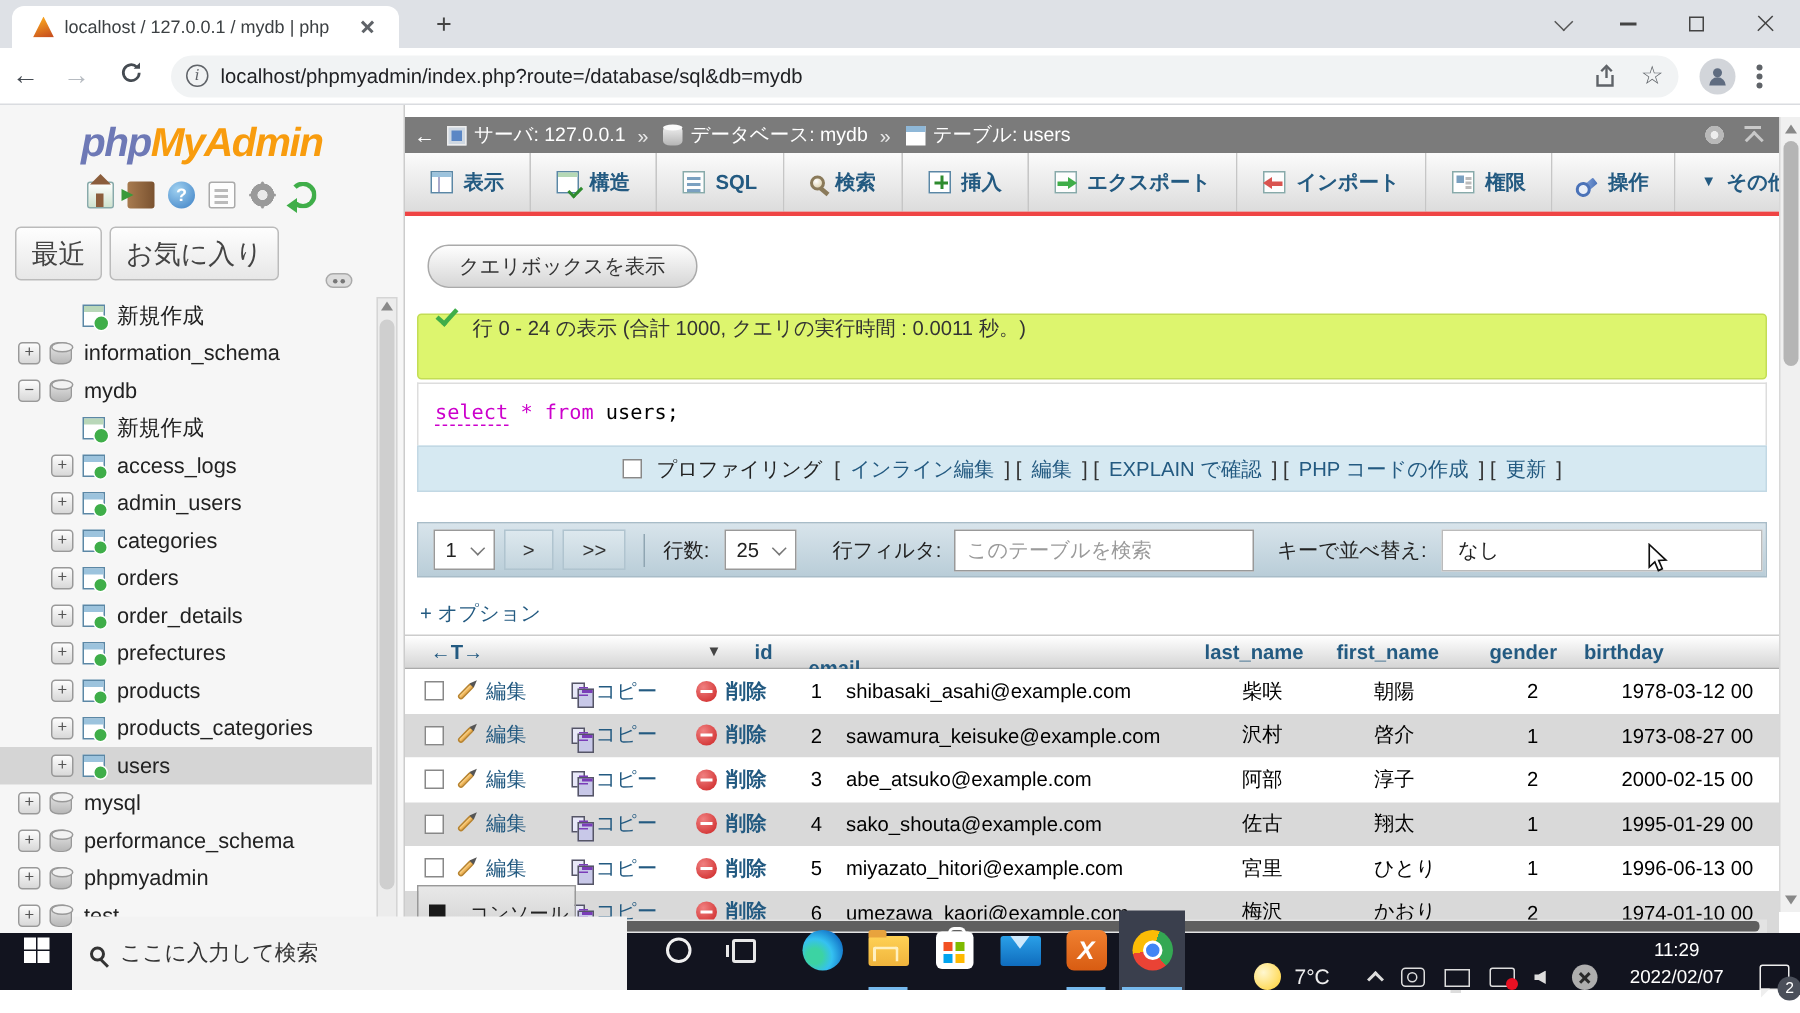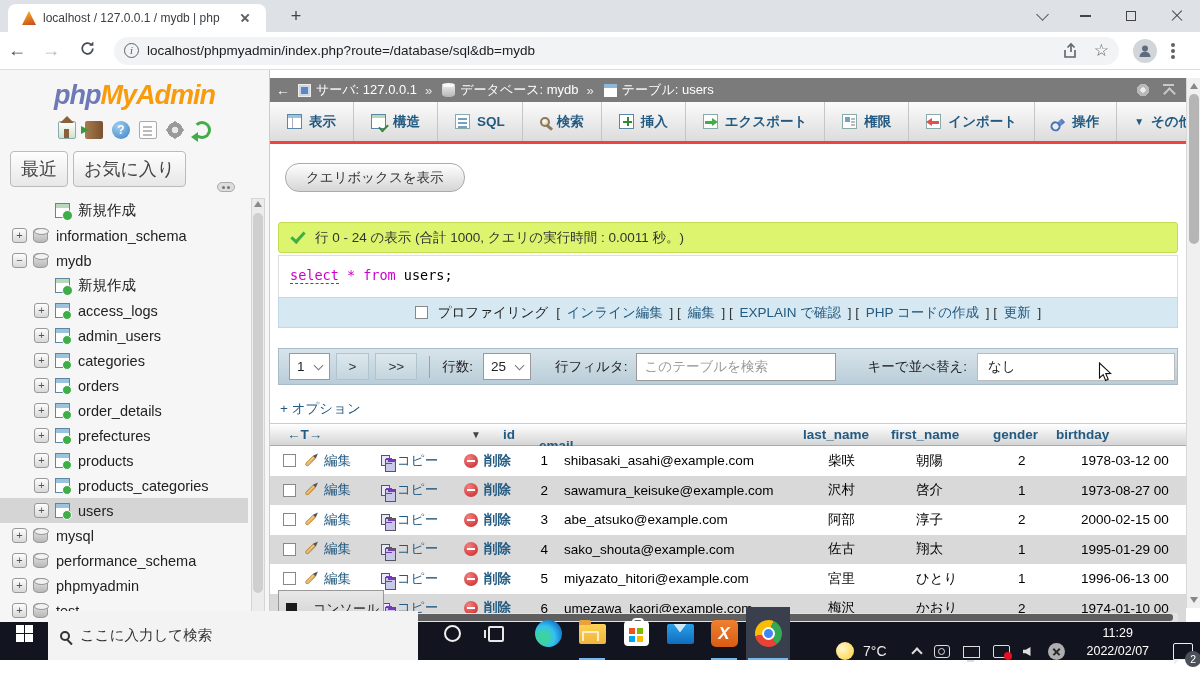--- a/index.html
+++ b/index.html
@@ -126,37 +126,37 @@
   .ic-priv { background:#fff; border:1px solid #8aa; }
   .ic-priv::before { content:""; position:absolute; left:1.5px; top:2px; width:5px; height:5px; background:#7aa0c0; }
   .ic-priv::after { content:""; position:absolute; right:1.5px; top:3px; width:4px; height:1.5px; background:#bbb; box-shadow:0 3px 0 #bbb,0 6px 0 #bbb; }
   .ic-wrench { background:linear-gradient(135deg,#9db9e8,#4a72b8); border-radius:4px 1px 1px 4px; width:13px; height:5px; transform:rotate(-40deg); margin-top:5px; }
   .ic-wrench::before { content:""; position:absolute; left:-2px; top:-3px; width:6px; height:6px; border-radius:50%; background:#e8eef8; border:2px solid #4a72b8; }
   .moretri { font-size:10px; color:var(--accent,#235a81); }
 
   
   .panel { position:absolute; left:0; top:74px; width:916px; height:478px; background:#fff; }
   .qbtn { position:absolute; left:15px; top:19px; height:29px; padding:0 20px; background:linear-gradient(#fefefe,#d6d6d6); border:1px solid #aaa; border-radius:14px; font-size:13.5px; color:#333; display:flex; align-items:center; }
-  .okbar { position:absolute; left:8px; top:78px; width:900px; height:31px; background:var(--success-bg,#ddf56e); border:1px solid #c3dd55; border-radius:3px; display:flex; align-items:center; font-size:13.5px; color:#333; padding-left:10px; }
+  .okbar { position:absolute; left:8px; top:65px; width:900px; height:44px; background:var(--success-bg,#ddf56e); border:1px solid #c3dd55; border-radius:3px; display:flex; font-size:13.5px; color:#333; padding-left:10px; }
   .okcheck { width:14px; height:8px; border-left:3.5px solid #3fae49; border-bottom:3.5px solid #3fae49; transform:rotate(-48deg); margin:-4px 10px 0 2px; flex:none; }
   .sqlbox { position:absolute; left:8px; top:111px; width:900px; height:42px; background:#fff; border:1px solid #ddd; border-bottom:none; font-family:"DejaVu Sans Mono","Liberation Mono",monospace; font-size:13.5px; color:#000; padding:11px 0 0 11px; }
   .kw { color:var(--sql-keyword,#cc00cc); }
   .kw.dotted { border-bottom:1px dashed var(--sql-keyword,#cc00cc); }
   .profrow { position:absolute; left:8px; top:153px; width:900px; height:31px; background:#d6e9f2; border:1px solid #c2d8e4; display:flex; align-items:center; justify-content:center; font-size:13.5px; color:#222; gap:2px; }
   .pcb { width:13px; height:13px; background:#fff; border:1px solid #888; margin-right:8px; flex:none; }
   .plabel { margin-right:6px; }
   .plink { color:var(--accent,#235a81); margin:0 3px; text-decoration:none; }
   .pbr { color:#333; }
   .pagebar { position:absolute; left:8px; top:204px; width:900px; height:37px; background:linear-gradient(#d8e4eb,#b9cdd8); border:1px solid #a8bcc8; display:flex; align-items:center; font-size:13.5px; color:#222; }
   .psel { background:#fff; border:1px solid #999; height:27px; display:flex; align-items:center; padding:0 7px; gap:10px; margin-left:10px; }
   .selchev { width:7px; height:7px; border-right:1.5px solid #777; border-bottom:1.5px solid #777; transform:rotate(45deg); margin-top:-3px; }
   .pbtn { padding:0 12px; height:27px; display:flex; align-items:center; background:linear-gradient(#dde8ee,#c4d5de); border:1px solid #b0c4cf; margin-left:6px; color:#333; }
   .pdiv { width:1px; height:22px; background:#8fa5b2; margin:0 12px; }
   .plab { margin:0 8px; }
-  .pinput { background:#fff; border:1px solid #999; height:28px; width:200px; display:flex; align-items:center; padding:0 8px; color:#9a9a9a; margin-right:32px; }
+  .pinput { background:#fff; border:1px solid #999; height:28px; width:200px; display:flex; align-items:center; padding:0 8px; color:#9a9a9a; margin-right:16px; }
   .psort { background:#fff; border:1px solid #bbb; height:28px; flex:1; margin-right:2px; display:flex; align-items:center; padding:0 10px; color:#222; }
   .optlink { position:absolute; left:10px; top:256px; font-size:13.5px; color:var(--accent,#235a81); }
 
   .thead { position:absolute; left:0; top:279px; width:916px; height:23px; background:linear-gradient(#ffffff,#d5d5d5); border-bottom:1px solid #aaa; border-top:1px solid #ccc; display:flex; align-items:center; font-size:13.5px; font-weight:bold; color:var(--accent,#235a81); }
   .harrows { padding-left:17px; width:201px; }
   .hsort { width:30px; color:#444; font-size:10px; }
   .hc { padding-left:2px; }
   .rows { position:absolute; left:0; top:302px; width:916px; }
   .trow { display:flex; align-items:center; height:29.5px; font-size:13.5px; color:#000; background:#fff; }
   .trow.even { background:#d9d9d9; }
@@ -443,26 +443,26 @@
           </div>
           <div class="ptab">
             <span class="tabic ic-insert"></span>
             <span>挿入</span>
           </div>
           <div class="ptab">
             <span class="tabic ic-export"></span>
             <span>エクスポート</span>
           </div>
           <div class="ptab">
+            <span class="tabic ic-import"></span>
+            <span>インポート</span>
+          </div>
+          <div class="ptab">
             <span class="tabic ic-priv"></span>
             <span>権限</span>
-          </div>
-          <div class="ptab">
-            <span class="tabic ic-import"></span>
-            <span>インポート</span>
           </div>
           <div class="ptab">
             <span class="tabic ic-wrench"></span>
             <span>操作</span>
           </div>
           <div class="ptab">
             <span class="moretri">▼</span>
             <span>その他</span>
           </div>
         </div>

